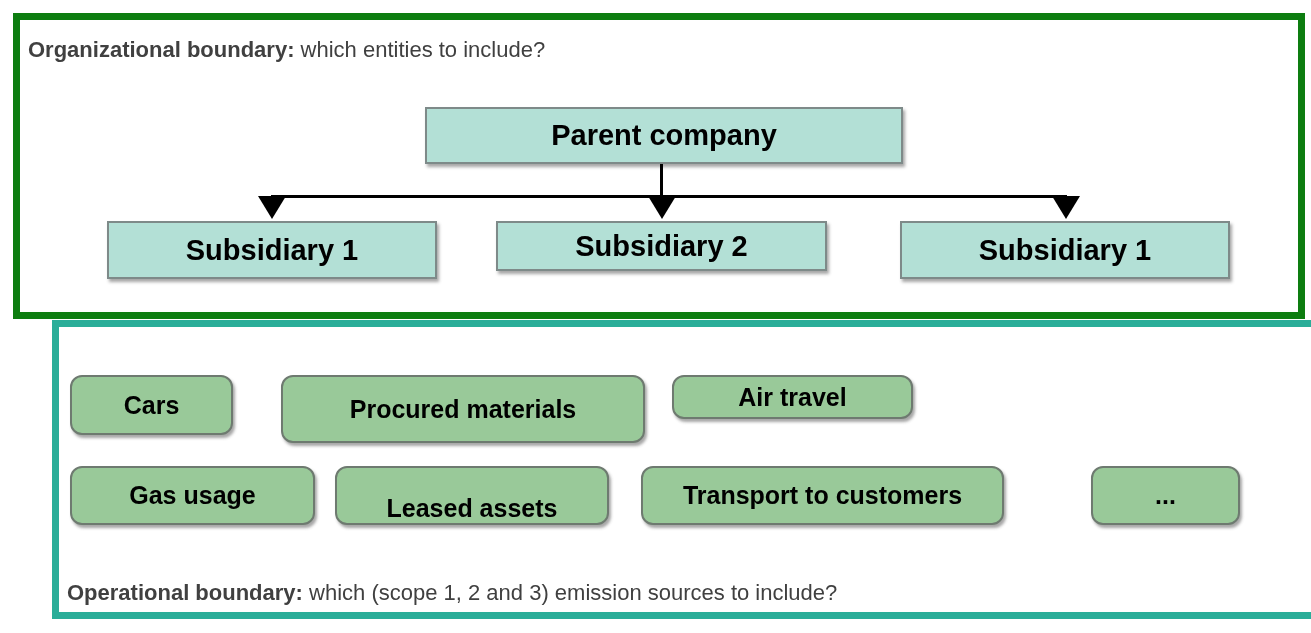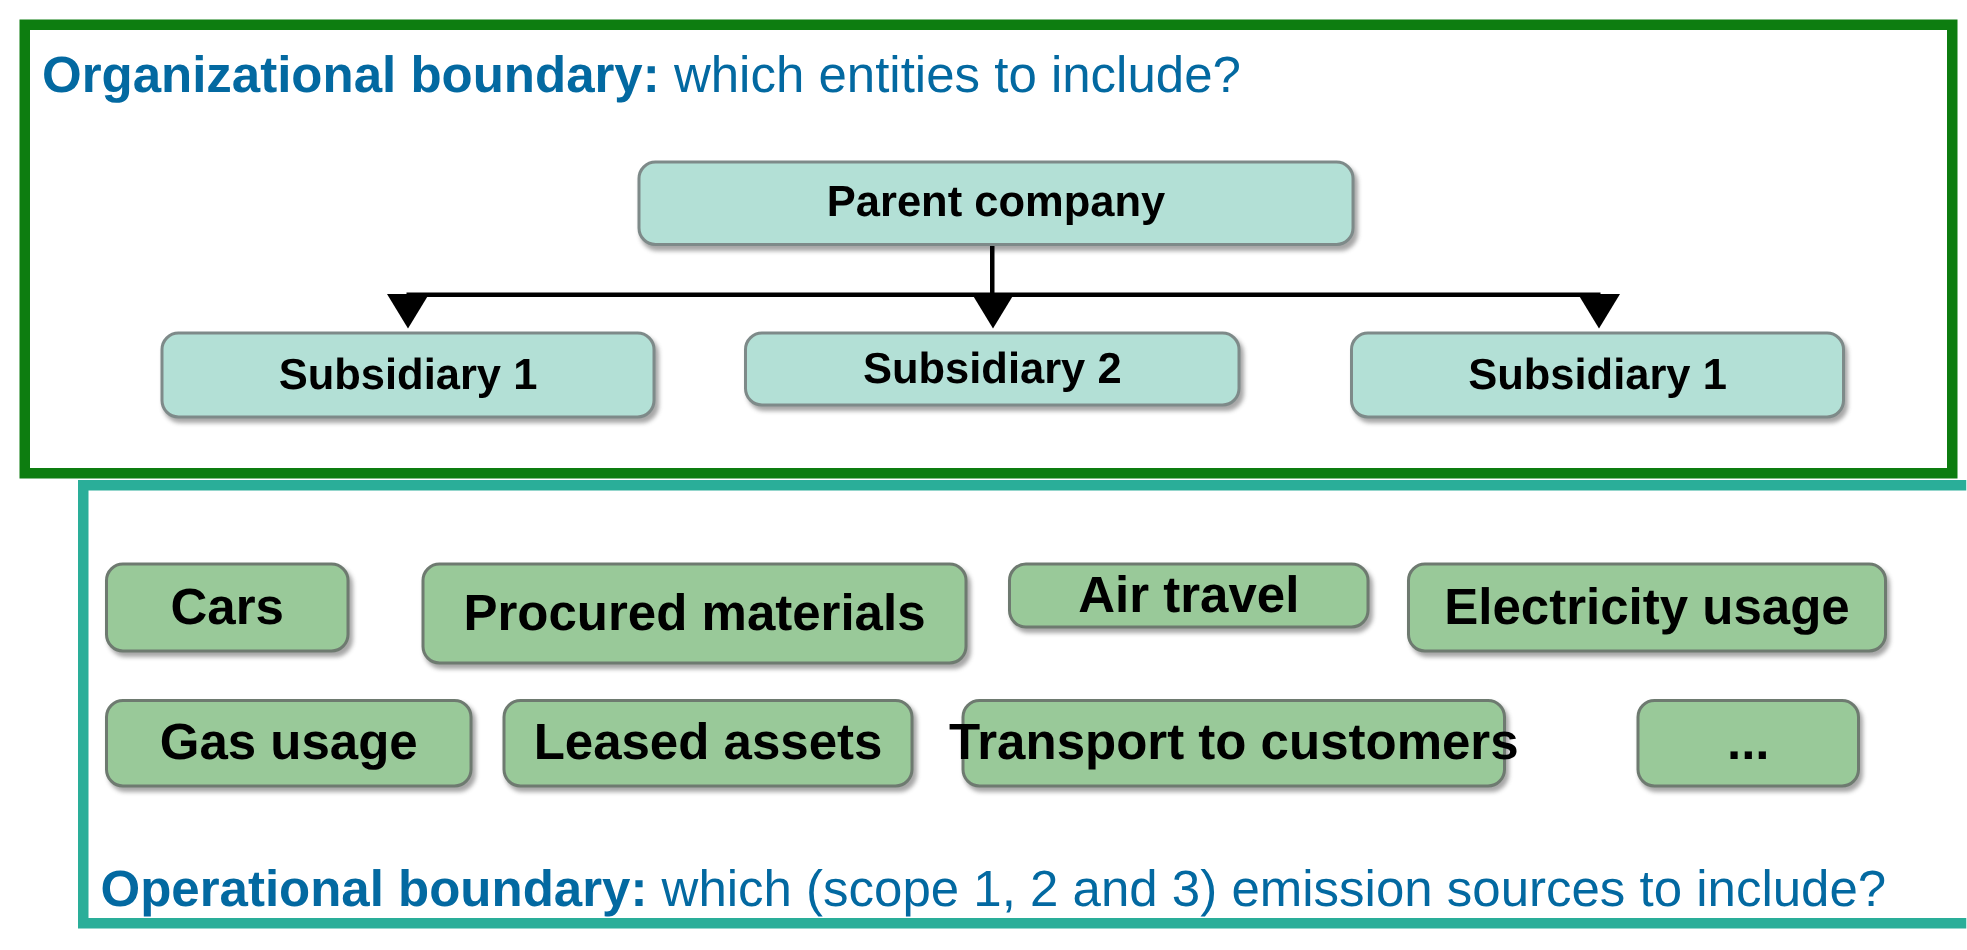--- a/index.html
+++ b/index.html
@@ -29,47 +29,47 @@
     left:13px;top:13px;width:1292px;height:306px;
     border:7px solid var(--org-border);
   }
   .op-box{
     left:13px;top:320px;width:1292px;height:299px;
     border:7px solid var(--op-border);
     margin-left:39px;
   }
   .sec-title{
     position:absolute;
-    font-size:34px;
+    font-size:22px;
     line-height:34px;
     white-space:nowrap;
-    color:#0369a1;
+    color:#404040;
   }
   .sec-title .b{font-weight:bold;}
   .node{
     position:absolute;
     box-sizing:border-box;
     display:flex;align-items:center;justify-content:center;
     background:var(--entity-fill);
     border:2px solid var(--node-border);
-    border-radius:12px;
+    border-radius:0;
     font-weight:bold;
     font-size:29px;
     box-shadow:2px 3px 3px rgba(60,60,60,0.45);
     white-space:nowrap;
   }
   .pill{
     position:absolute;
     box-sizing:border-box;
     display:flex;align-items:center;justify-content:center;
     background:var(--source-fill);
     border:2px solid var(--source-border);
     border-radius:12px;
     font-weight:bold;
-    font-size:34px;
+    font-size:25px;
     box-shadow:2px 3px 3px rgba(60,60,60,0.45);
     white-space:nowrap;
   }
   .hline,.vline{position:absolute;background:var(--arrow);}
   .arrow-down{
     position:absolute;
     width:0;height:0;
     border-left:14px solid transparent;
     border-right:14px solid transparent;
     border-top:23px solid var(--arrow);
@@ -114,28 +114,25 @@
 
   <div class="pill" style="left:70px;top:375px;width:163px;height:60px;">
     <span>Cars</span>
   </div>
   <div class="pill" style="left:281px;top:375px;width:364px;height:68px;">
     <span>Procured materials</span>
   </div>
   <div class="pill" style="left:672px;top:375px;width:241px;height:44px;">
     <span>Air travel</span>
   </div>
-  <div class="pill" style="left:938px;top:375px;width:320px;height:60px;">
-    <span>Electricity usage</span>
-  </div>
 
   <div class="pill" style="left:70px;top:466px;width:245px;height:59px;">
     <span>Gas usage</span>
   </div>
-  <div class="pill" style="left:335px;top:466px;width:274px;height:59px;">
+  <div class="pill" style="left:335px;top:466px;width:274px;height:59px;align-items:flex-end;">
     <span>Leased assets</span>
   </div>
   <div class="pill" style="left:641px;top:466px;width:363px;height:59px;">
     <span>Transport to customers</span>
   </div>
   <div class="pill" style="left:1091px;top:466px;width:149px;height:59px;">
     <span>...</span>
   </div>
 
 </div>

